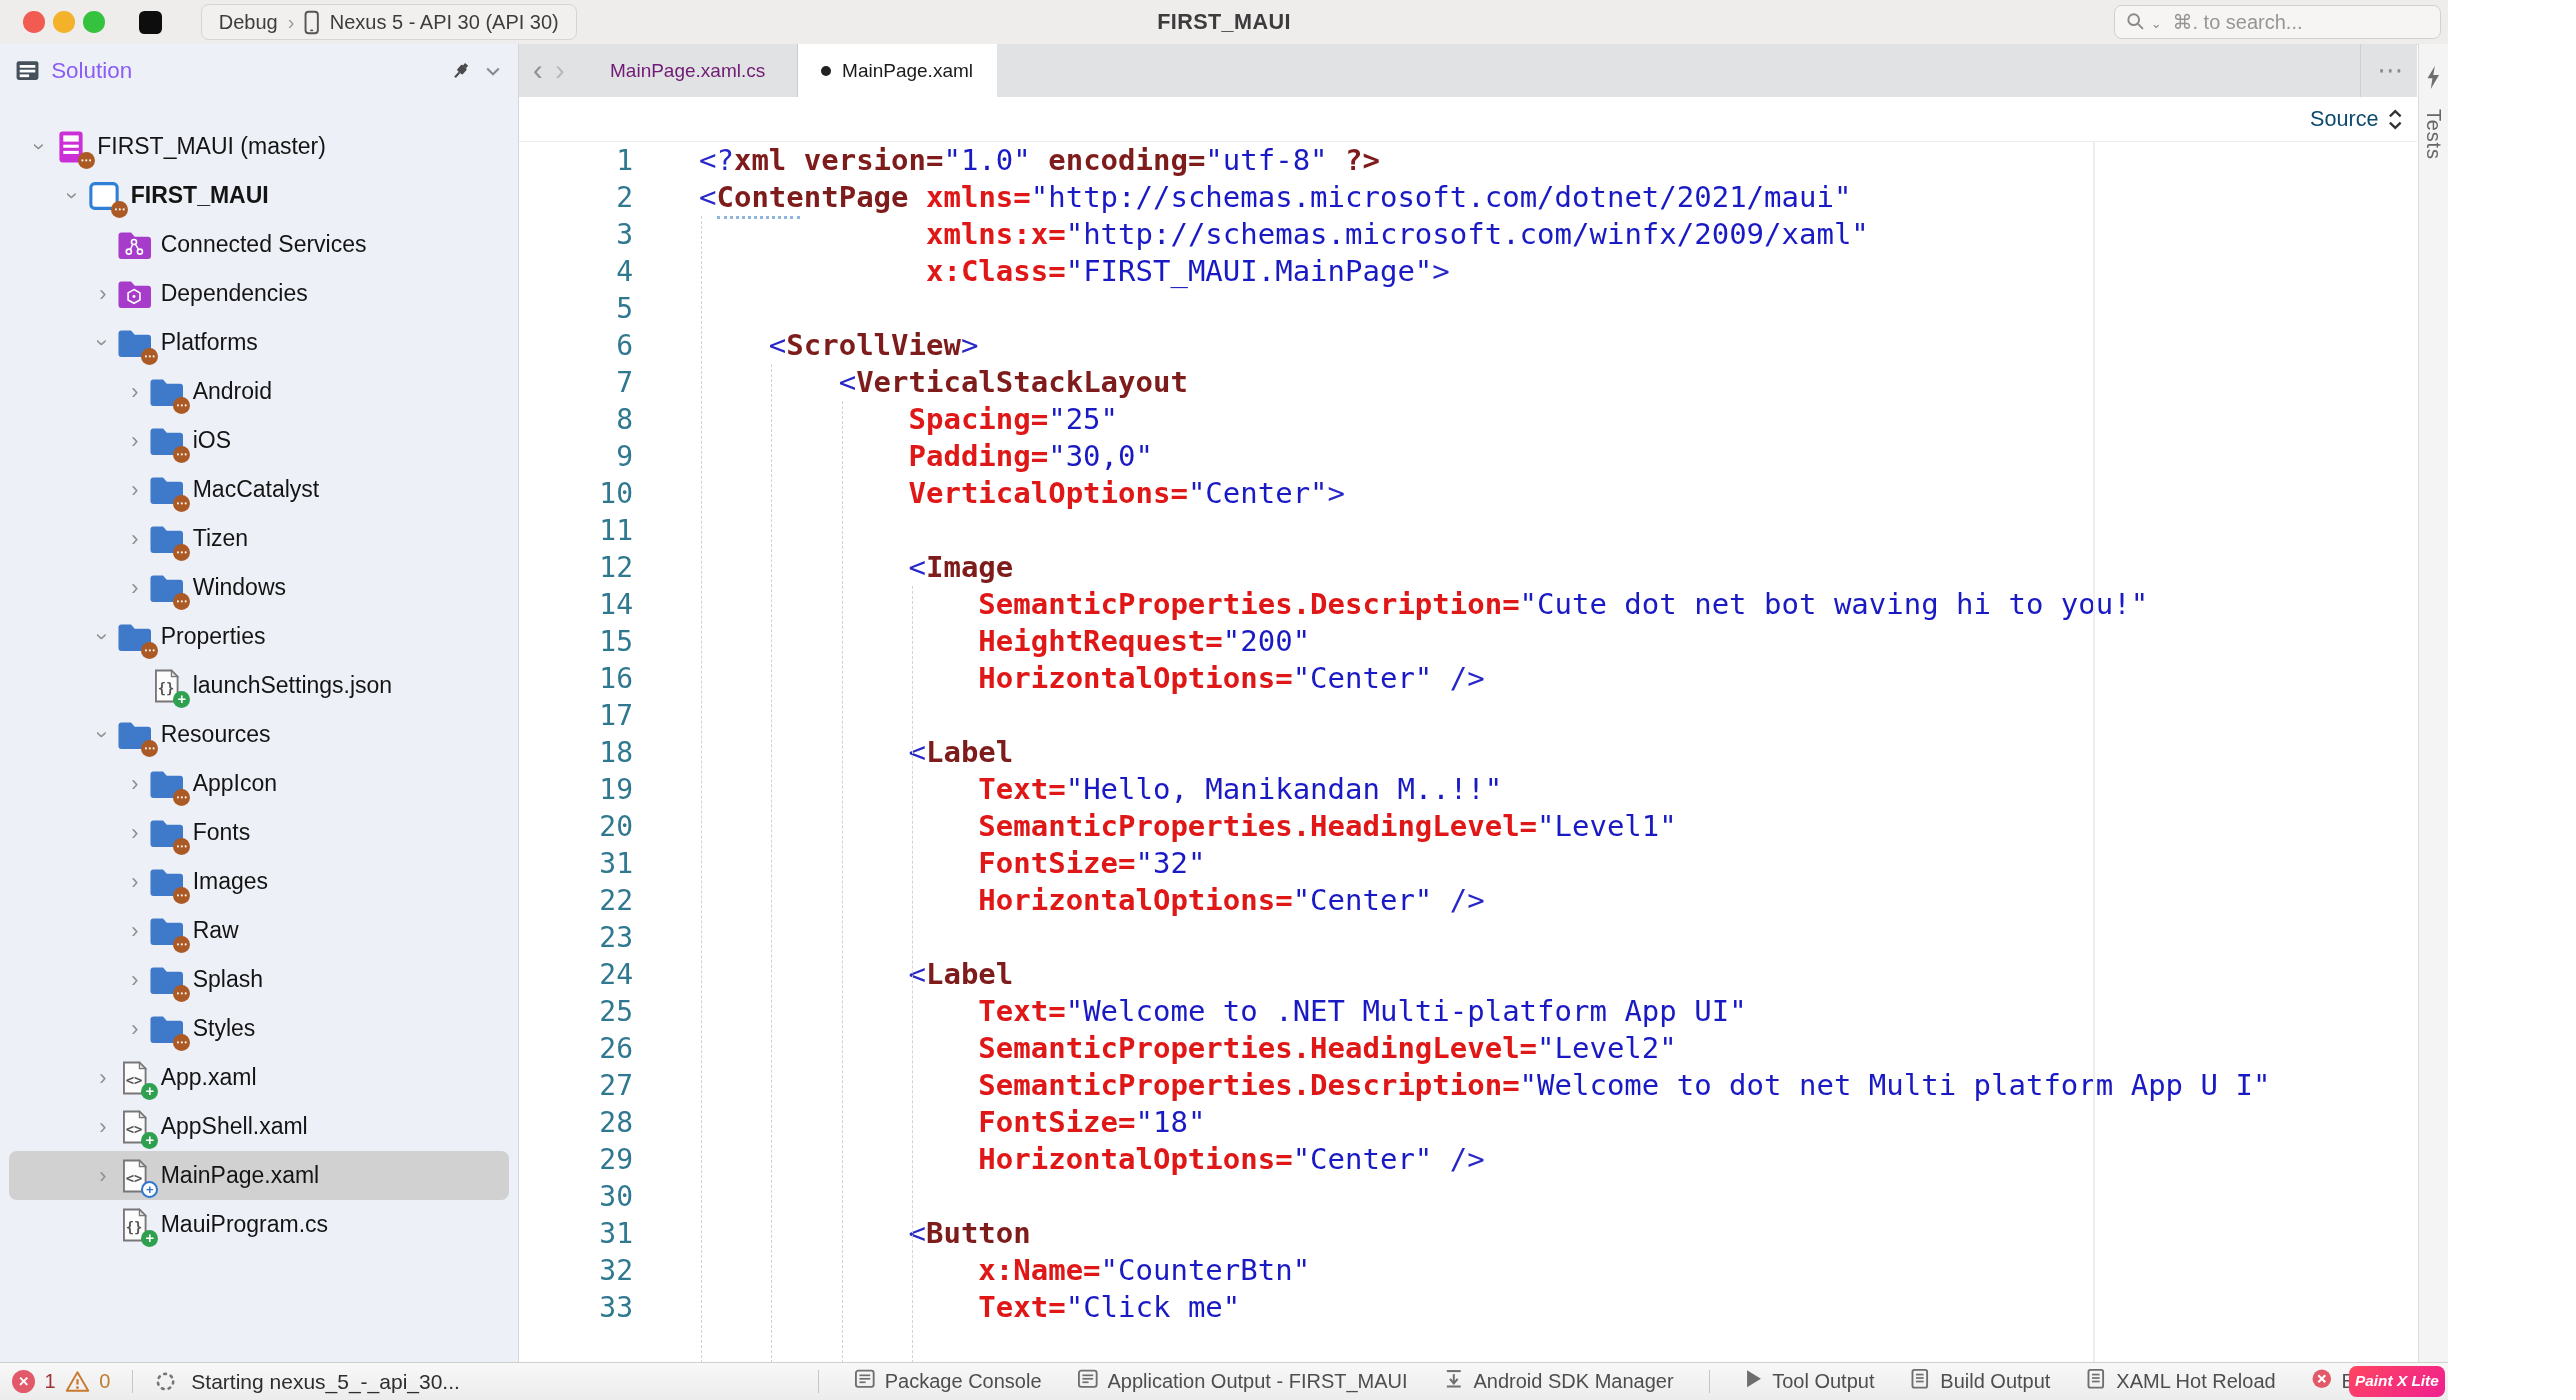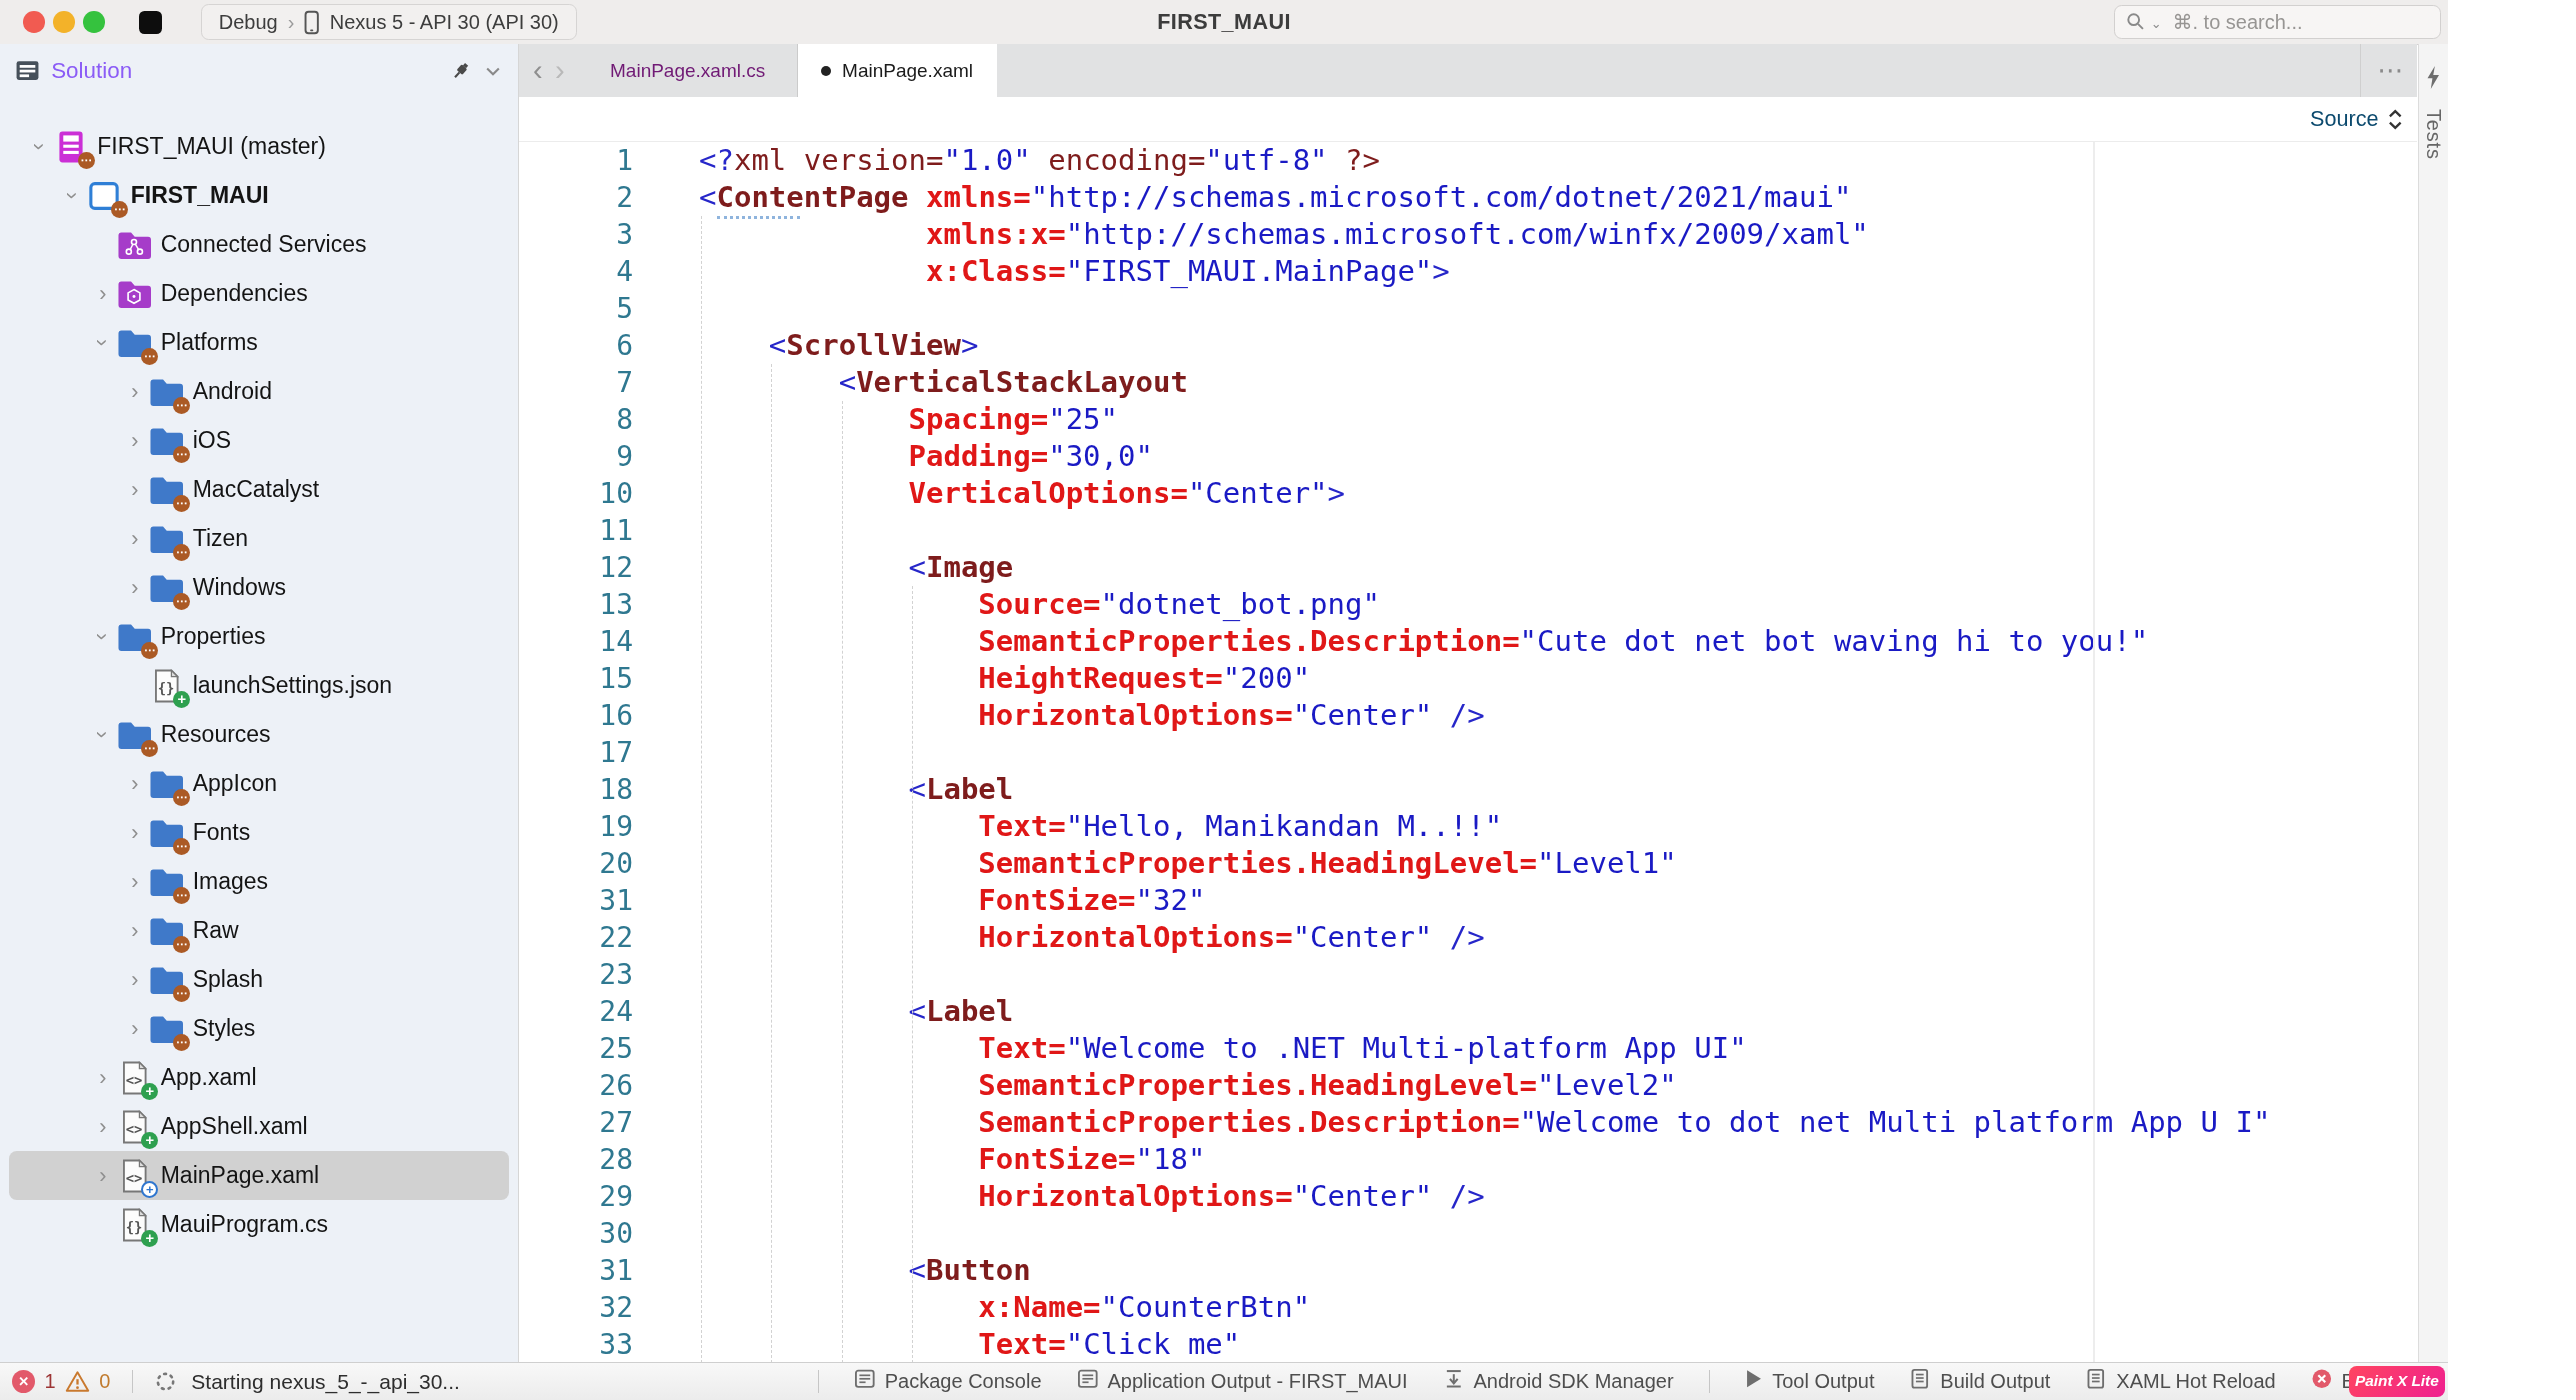--- a/index.html
+++ b/index.html
@@ -64,21 +64,21 @@
   
   .code{position:absolute;top:98px;left:0;right:0;bottom:0;overflow:hidden;
         font-family:"DejaVu Sans Mono",monospace;font-size:29px}
   .cl{height:37px;display:flex;align-items:baseline}
   .ln{width:114px;flex:none;text-align:right;color:#2f7890;font-size:28px;line-height:37px}
   .ct{white-space:pre;padding-left:66px;line-height:37px;color:#000}
   .ct .d{color:#2626c9}
   .ct .t{color:#7e1c1c;font-weight:700}
   .ct .a{color:#e01717;font-weight:700}
   .ct .v{color:#1a1ac4}
-  .ct .x{color:#7e1c1c;font-weight:400}
+  .ct .x{color:#7e1c1c;font-weight:700}
   .guide{position:absolute;width:0;border-left:1.5px dashed #d2d2d2;bottom:0}
   .g0{left:182px;top:74px}.g1{left:252px;top:222px}.g2{left:323px;top:259px}.g3{left:393px;top:444px}
   .ruler{position:absolute;left:1574px;top:0;bottom:0;width:1.5px;background:#ededed}
   .pi-dots{position:absolute;left:198px;top:69px;width:83px;height:4.6px;
            border-bottom:3.9px dotted #8fb4dd}
   .mark-diamond{position:absolute;left:1997px;top:6.2px;width:21.6px;height:21.6px;background:#2a70c8;transform:rotate(45deg)}
   .mark-blue{position:absolute;left:1989px;top:59px;width:39px;height:6.2px;background:#a6c6e8}
   .mark-dark{position:absolute;left:1978px;top:284px;width:46px;height:6.2px;background:#4d4d4d}
 
   
@@ -482,24 +482,20 @@
    </div>
           <div class="cl">
      <span class="ln">11</span>
      <span class="ct"></span>
    </div>
           <div class="cl">
      <span class="ln">12</span>
      <span class="ct"><span class="p">            </span><span class="d">&lt;</span><span class="t">Image</span></span>
    </div>
           <div class="cl">
-     <span class="ln">13</span>
-     <span class="ct"><span class="p">                </span><span class="a">Source=</span><span class="v">"dotnet_bot.png"</span></span>
-   </div>
-          <div class="cl">
      <span class="ln">14</span>
      <span class="ct"><span class="p">                </span><span class="a">SemanticProperties.Description=</span><span class="v">"Cute dot net bot waving hi to you!"</span></span>
    </div>
           <div class="cl">
      <span class="ln">15</span>
      <span class="ct"><span class="p">                </span><span class="a">HeightRequest=</span><span class="v">"200"</span></span>
    </div>
           <div class="cl">
      <span class="ln">16</span>
      <span class="ct"><span class="p">                </span><span class="a">HorizontalOptions=</span><span class="v">"Center"</span><span class="d"> /&gt;</span></span>

